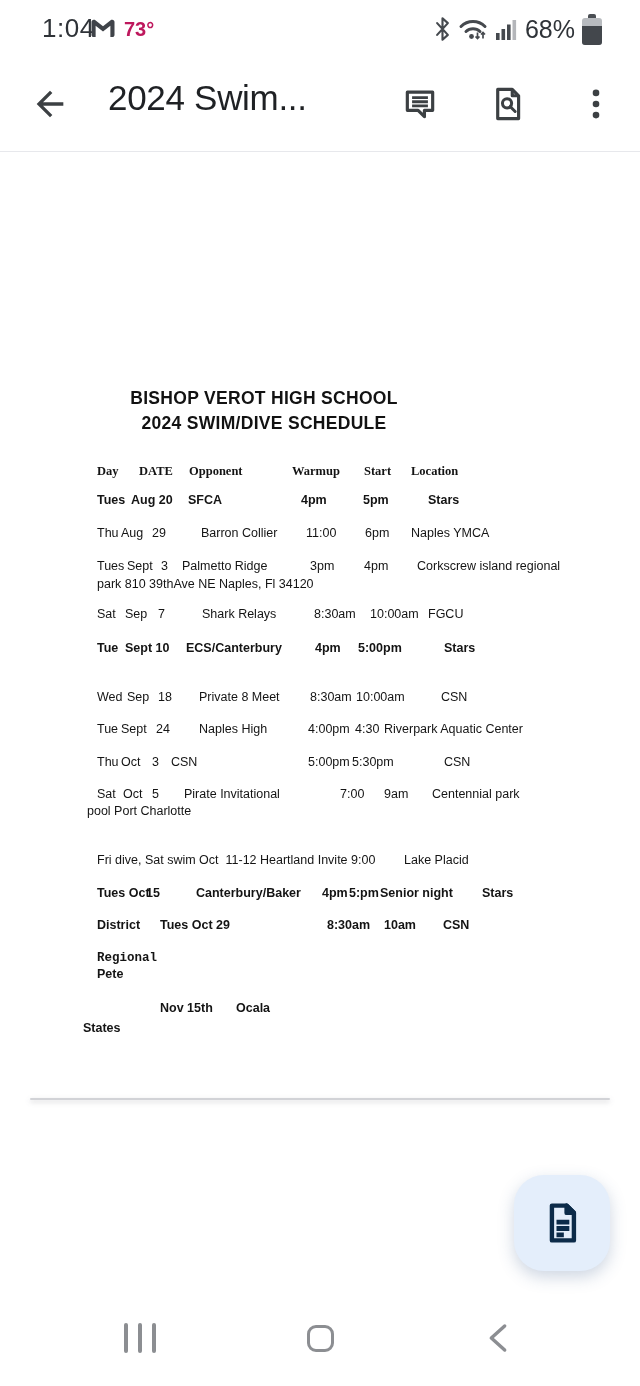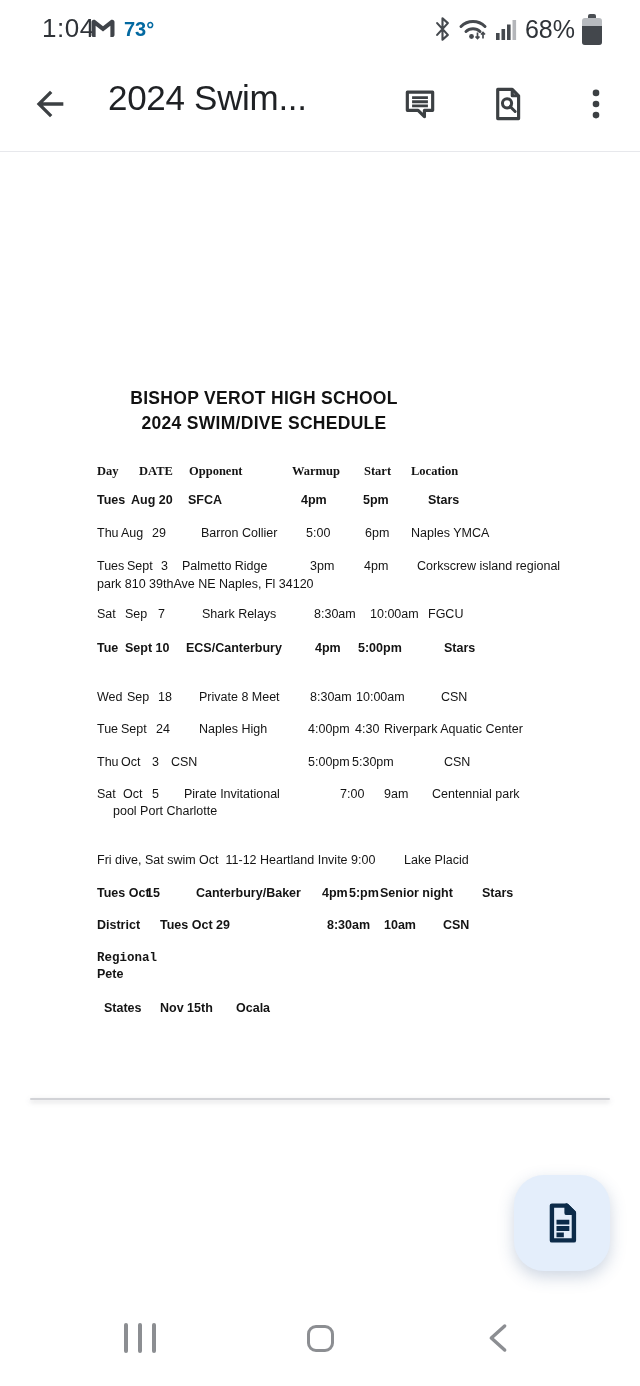--- a/index.html
+++ b/index.html
@@ -7,21 +7,21 @@
   body { font-family:"Liberation Sans", sans-serif; -webkit-font-smoothing:antialiased; }
   .phone {
     position:relative; width:640px; height:1386px; background:#ffffff;
     overflow:hidden; margin:0 auto;
   }
 
   
   .status-bar { position:absolute; top:0; left:0; width:640px; height:56px; }
   .sb-time { position:absolute; left:42px; top:13px; font-size:26px; color:#2f3338; letter-spacing:.5px; }
   .sb-gmail { position:absolute; left:88px; top:13px; width:30px; height:30px; }
-  .sb-temp { position:absolute; left:124px; top:18px; font-size:20px; font-weight:700; color:#0369a1; }
+  .sb-temp { position:absolute; left:124px; top:18px; font-size:20px; font-weight:700; color:#be185d; }
   .sb-right { position:absolute; right:38px; top:12px; height:34px; display:flex; align-items:center; gap:7px; }
   .sb-batt-pct { font-size:25px; color:#2f3338; }
   .battery { position:relative; width:20px; height:31px; }
   .battery .nub { position:absolute; top:0; left:6px; width:8px; height:4px; background:#4a4e53; border-radius:2px 2px 0 0; }
   .battery .body { position:absolute; top:4px; left:0; width:20px; height:27px; background:#b8bbbf; border-radius:3px; overflow:hidden; }
   .battery .fill { position:absolute; bottom:0; left:0; width:100%; height:68%; background:#43474c; }
 
   
   .app-bar { position:absolute; top:56px; left:0; width:640px; height:96px; background:#fff; border-bottom:1px solid #e7e8ec; }
   .ab-back { position:absolute; left:30px; top:28px; width:40px; height:40px; cursor:pointer; }
@@ -176,21 +176,21 @@
         <span style="left: 188px;">SFCA</span>
         <span style="left: 301px;">4pm</span>
         <span style="left: 363px;">5pm</span>
         <span style="left: 428px;">Stars</span>
       </div>
       <div class="doc-line" style="top: 526px;">
         <span style="left: 97px;">Thu</span>
         <span style="left: 121px;">Aug</span>
         <span style="left: 152px;">29</span>
         <span style="left: 201px;">Barron Collier</span>
-        <span style="left: 306px;">5:00</span>
+        <span style="left: 306px;">11:00</span>
         <span style="left: 365px;">6pm</span>
         <span style="left: 411px;">Naples YMCA</span>
       </div>
       <div class="doc-line" style="top: 559px;">
         <span style="left: 97px;">Tues</span>
         <span style="left: 127px;">Sept</span>
         <span style="left: 161px;">3</span>
         <span style="left: 182px;">Palmetto Ridge</span>
         <span style="left: 310px;">3pm</span>
         <span style="left: 364px;">4pm</span>
@@ -246,21 +246,21 @@
       <div class="doc-line" style="top: 787px;">
         <span style="left: 97px;">Sat</span>
         <span style="left: 123px;">Oct</span>
         <span style="left: 152px;">5</span>
         <span style="left: 184px;">Pirate Invitational</span>
         <span style="left: 340px;">7:00</span>
         <span style="left: 384px;">9am</span>
         <span style="left: 432px;">Centennial park</span>
       </div>
       <div class="doc-line" style="top: 804px;">
-        <span style="left: 113px;">pool Port Charlotte</span>
+        <span style="left: 87px;">pool Port Charlotte</span>
       </div>
       <div class="doc-line" style="top: 853px;">
         <span style="left: 97px;">Fri dive, Sat swim Oct  11-12 Heartland Invite 9:00</span>
         <span style="left: 404px;">Lake Placid</span>
       </div>
       <div class="doc-line bold" style="top: 886px;">
         <span style="left: 97px;">Tues Oct</span>
         <span style="left: 146px;">15</span>
         <span style="left: 196px;">Canterbury/Baker</span>
         <span style="left: 322px;">4pm</span>
@@ -275,21 +275,21 @@
         <span style="left: 384px;">10am</span>
         <span style="left: 443px;">CSN</span>
       </div>
       <div class="doc-line bold" style="top: 951px;">
         <span style="left: 97px; font-family: Liberation Mono, monospace;">Regional</span>
       </div>
       <div class="doc-line bold" style="top: 967px;">
         <span style="left: 97px;">Pete</span>
       </div>
       <div class="doc-line bold" style="top: 1001px;">
-        <span style="left: 104px;">States</span>
+        <span style="left: 83px; margin-top: 20px;">States</span>
         <span style="left: 160px;">Nov 15th</span>
         <span style="left: 236px;">Ocala</span>
       </div>
     </div>
 
   <div class="page-edge"></div>
 
   <div class="fab">
     <svg width="44" height="44" viewBox="0 0 24 24" fill="none">
       <path d="M6.5 2.5h8l4 4v15h-12z" stroke="#0c2b49" stroke-width="2.4" stroke-linejoin="round"></path>

